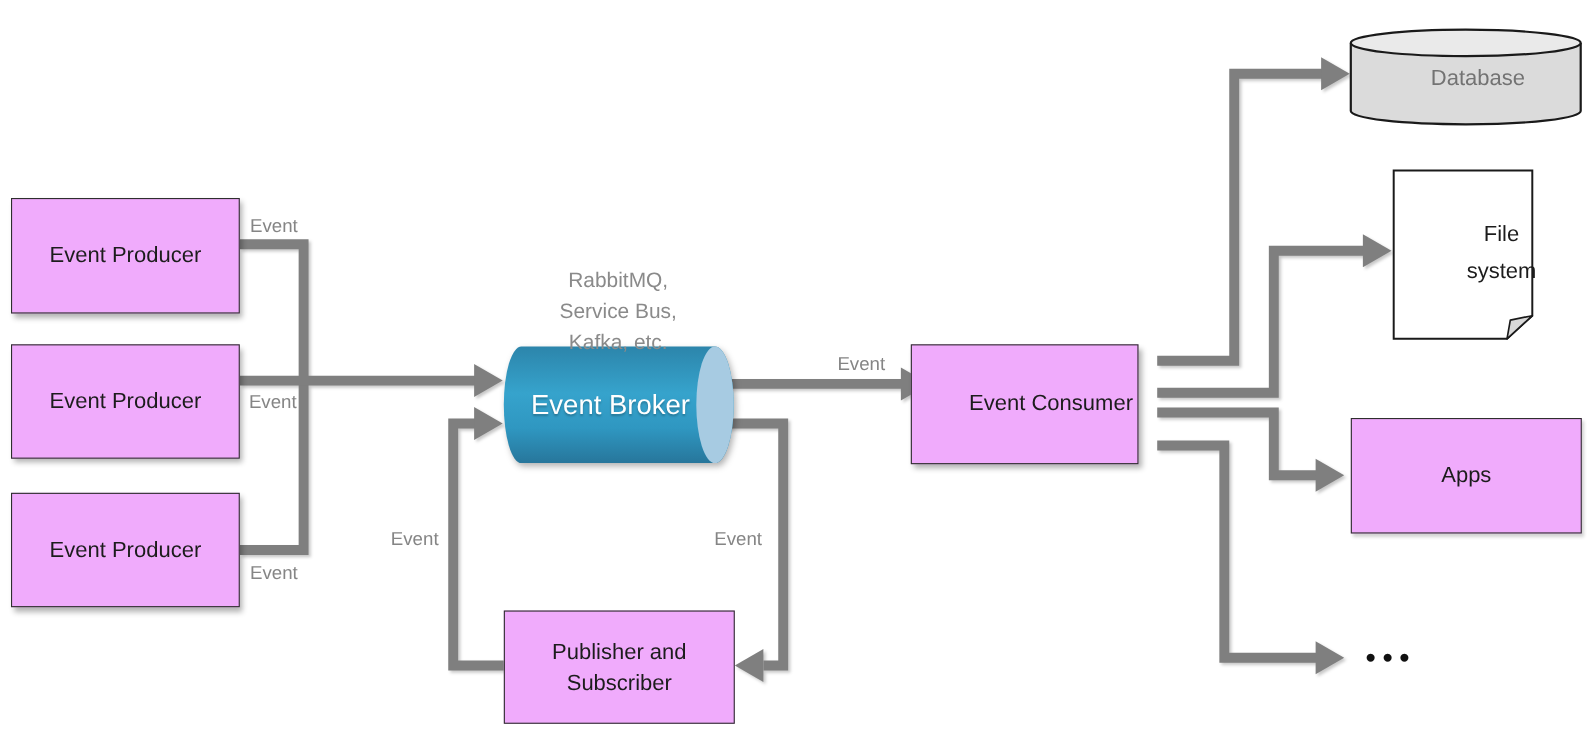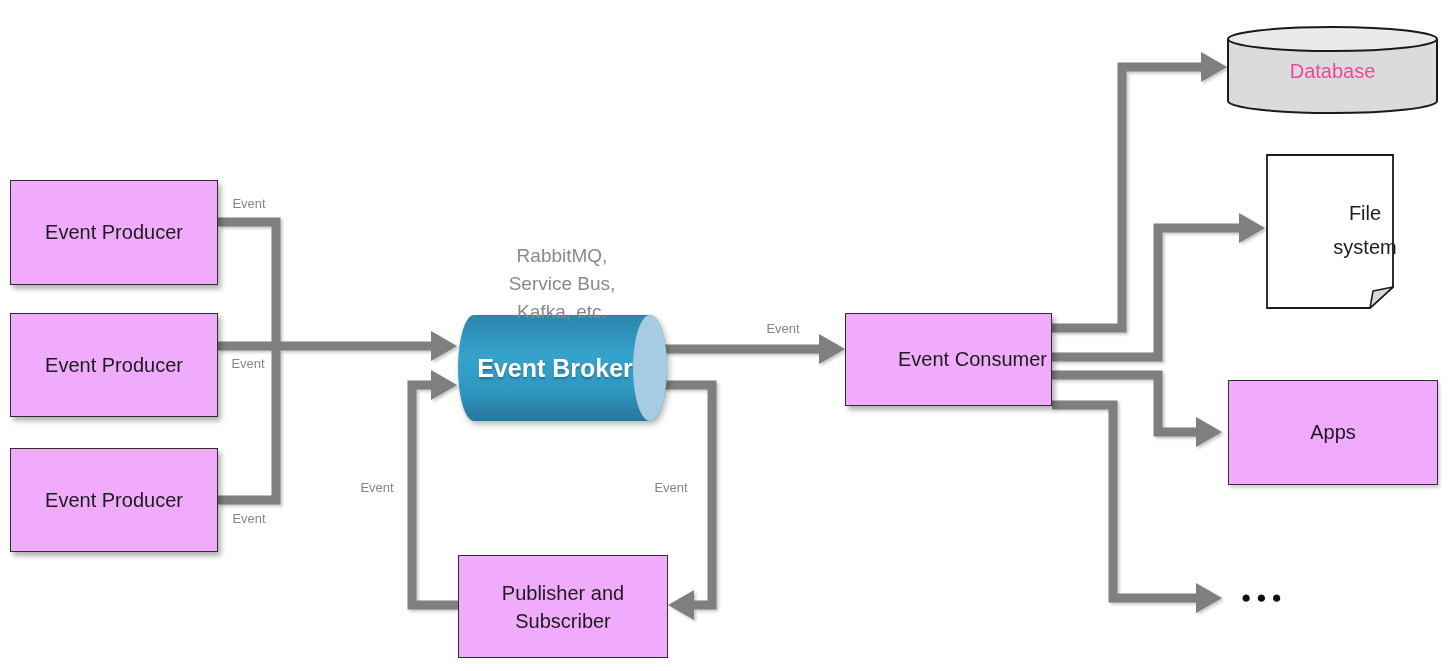--- a/index.html
+++ b/index.html
@@ -29,31 +29,31 @@
     text-align: center;
     color: #1c1c1c;
     font-size: 20px;
     box-sizing: border-box;
   }
   .shadow { box-shadow: 3px 4px 5px rgba(0,0,0,0.30); }
 
   .producer-1 { left: 10px;  top: 180px; width: 208px; height: 105px; }
   .producer-2 { left: 10px;  top: 313px; width: 208px; height: 104px; }
   .producer-3 { left: 10px;  top: 448px; width: 208px; height: 104px; }
-  .consumer   { left: 845px; top: 313px; width: 207px; height: 93px; padding-left: 48px; }
+  .consumer   { left: 828px; top: 313px; width: 207px; height: 109px; padding-left: 48px; }
   .publisher  { left: 458px; top: 555px; width: 210px; height: 103px; line-height: 28px; }
   .publisher .wrap { max-width: 150px; }
   .apps       { left: 1228px; top: 380px; width: 210px; height: 105px;
                 box-shadow: 2px 3px 3px rgba(0,0,0,0.18); text-align: center; }
 
   .event-label {
     position: absolute;
     width: 56px;
     text-align: center;
-    font-size: 13px;
+    font-size: 17px;
     color: #858585;
   }
   .ev-p1 { left: 221px; top: 196px; }
   .ev-p2 { left: 220px; top: 356px; }
   .ev-p3 { left: 221px; top: 511px; }
   .ev-bc { left: 755px; top: 321px; }
   .ev-loop-left  { left: 349px; top: 480px; }
   .ev-loop-right { left: 643px; top: 480px; }
 
   .caption {
@@ -65,29 +65,30 @@
     color: #8a8a8a;
     white-space: pre-line;
     margin-top: 26px;
   }
   .broker-label {
     position: absolute;
     left: 458px; top: 315px; width: 194px; height: 106px;
     display: flex; align-items: center; justify-content: center;
     color: #ffffff;
     font-size: 25px;
-    font-weight: bold;
+    font-weight: normal;
     text-shadow: 0 2px 2px rgba(0,0,0,0.25);
   }
   .db-label {
     position: absolute;
     left: 1228px; top: 29px; width: 209px; height: 84px;
     display: flex; align-items: center; justify-content: center;
     font-size: 20px;
-    color: #ec4899;
+    color: #737373;
+    padding-left: 11px;
   }
   .fs-label {
     position: absolute;
     left: 1267px; top: 160px; width: 126px; height: 140px;
     display: flex; align-items: center; justify-content: center;
     font-size: 20px;
     line-height: 34px;
     color: #1c1c1c;
     text-align: center;
     padding-left: 35px;

